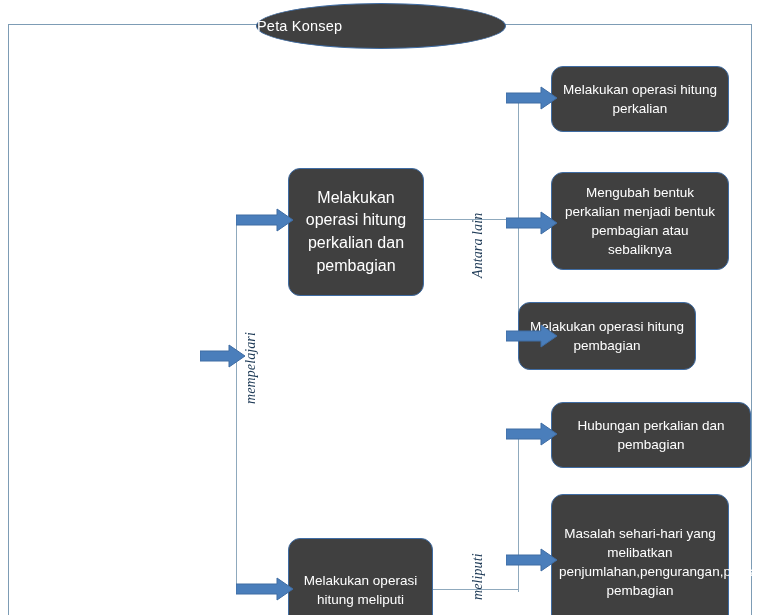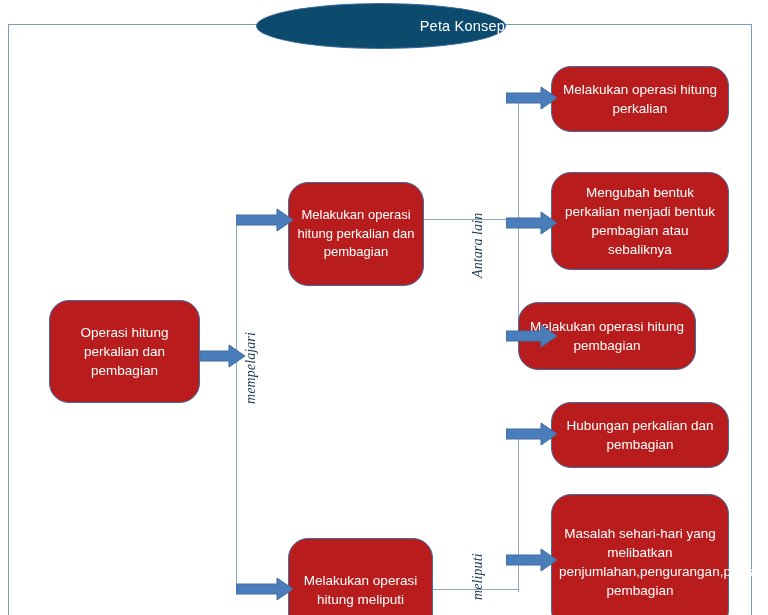--- a/index.html
+++ b/index.html
@@ -31,62 +31,62 @@
   }
 
   
   #title-ellipse {
     position: absolute;
     left: 256px;
     top: 3px;
     width: 250px;
     height: 46px;
     border-radius: 50% / 50%;
-    background: #0c4a6e;
+    background: #404040;
     border: 1.2px solid #3f6ca3;
     display: flex;
     align-items: center;
-    justify-content: flex-end;
+    justify-content: flex-start;
     box-sizing: border-box;
     z-index: 6;
   }
   #title-ellipse .txt {
     color: #ffffff;
     font-size: 14.5px;
     letter-spacing: .2px;
     white-space: nowrap;
   }
 
   
   .node {
     position: absolute;
-    background: #b91c1c;
+    background: #404040;
     border: 1.2px solid #3f6ca3;
-    border-radius: 20px;
+    border-radius: 12px;
     box-sizing: border-box;
     display: flex;
     align-items: center;
     justify-content: center;
     text-align: center;
     color: #ffffff;
     font-size: 13.5px;
     line-height: 1.42;
     padding: 4px 7px;
     z-index: 4;
   }
   .node .txt { display: block; width: 100%; }
 
   
   #node-root      { left: 49px;  top: 300px; width: 151px; height: 103px; }
-  #node-mid-up    { left: 288px; top: 182px; width: 136px; height: 104px; font-size: 13px;}
+  #node-mid-up    { left: 288px; top: 168px; width: 136px; height: 128px; font-size: 16px;}
   #node-mid-down  { left: 288px; top: 538px; width: 145px; height: 104px; }
   #node-r1        { left: 551px; top: 66px;  width: 178px; height: 66px; }
   #node-r2        { left: 551px; top: 172px; width: 178px; height: 98px; }
   #node-r3        { left: 518px; top: 302px; width: 178px; height: 68px; }
-  #node-r4        { left: 551px; top: 402px; width: 178px; height: 66px; }
+  #node-r4        { left: 551px; top: 402px; width: 200px; height: 66px; }
   #node-r5        { left: 551px; top: 494px; width: 178px; height: 136px; }
 
   
   .vline {
     position: absolute;
     width: 1.4px;
     background: #8fa9bd;
     z-index: 2;
   }
   .hline {
@@ -190,23 +190,20 @@
   </div>
 
   <div class="edge-label" id="lbl-mempelajari">mempelajari</div>
   <div class="edge-label" id="lbl-antaralain">Antara lain</div>
   <div class="edge-label" id="lbl-meliputi">meliputi</div>
 
   <div id="title-ellipse">
     <span class="txt">Peta Konsep</span>
   </div>
 
-  <div class="node" id="node-root">
-    <span class="txt">Operasi hitung perkalian dan pembagian</span>
-  </div>
   <div class="node" id="node-mid-up">
     <span class="txt">Melakukan operasi hitung perkalian dan pembagian</span>
   </div>
   <div class="node" id="node-mid-down">
     <span class="txt">Melakukan operasi hitung meliputi</span>
   </div>
   <div class="node" id="node-r1">
     <span class="txt">Melakukan operasi hitung perkalian</span>
   </div>
   <div class="node" id="node-r2">

